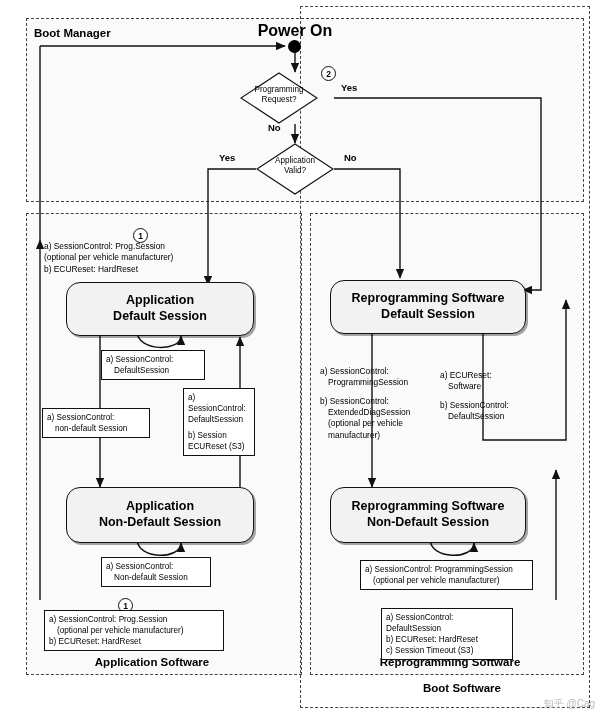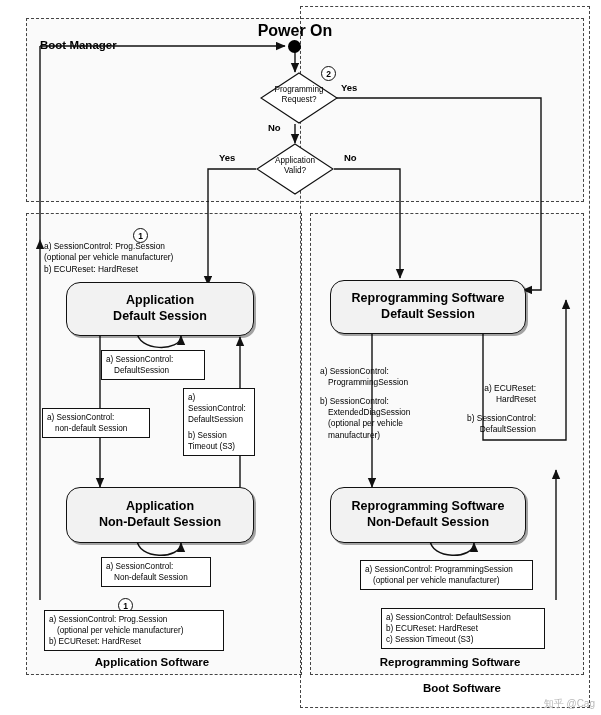--- a/index.html
+++ b/index.html
@@ -30,21 +30,21 @@
     position:absolute;right:6px;bottom:4px;font-size:10px;color:#b9b9b9;
   }
   .dot{width:13px;height:13px;border-radius:50%;background:#000;}
 </style>
 </head>
 <body>
 
 <div id="root">
 
   <div class="abs dashed" style="left:26px;top:18px;width:556px;height:182px;background:#fafafa;"></div>
-  <div class="abs" style="left:40px;top:23px;margin-top:12px;"><span class="region-title">Boot Manager</span></div>
+  <div class="abs" style="left:34px;top:23px;"><span class="region-title">Boot Manager</span></div>
 
   <div class="abs dashed" style="left:26px;top:213px;width:274px;height:460px;background:#fafafa;"></div>
   <div class="abs" style="left:72px;top:652px;width:160px;text-align:center;"><span class="region-title">Application Software</span></div>
 
   <div class="abs dashed" style="left:310px;top:213px;width:272px;height:460px;background:#fafafa;"></div>
   <div class="abs" style="left:360px;top:652px;width:180px;text-align:center;"><span class="region-title">Reprogramming Software</span></div>
 
   <div class="abs dashed" style="left:300px;top:6px;width:288px;height:700px;background:transparent;"></div>
   <div class="abs" style="left:404px;top:678px;padding-left:19px;"><span class="region-title">Boot Software</span></div>
 
@@ -89,21 +89,21 @@
     <g stroke="#111" stroke-width="1.4" fill="none">
       <path d="M40,46 L40,240"></path>
     </g>
   </svg>
 
   <div class="abs" style="left:240px;top:22px;width:110px;text-align:center;">
     <span style="font-size:16px;font-weight:bold;">Power On</span>
   </div>
   <div class="abs dot" style="left:288px;top:40px;"></div>
 
-  <div class="abs" style="left:260px;top:72px;">
+  <div class="abs" style="left:240px;top:72px;">
     <div style="position:relative;width:78px;height:52px;">
       <svg width="78" height="52" style="position:absolute;left:0;top:0;">
         <polygon points="39,1 77,26 39,51 1,26" fill="#ffffff" stroke="#111" stroke-width="1.2"></polygon>
       </svg>
       <div style="position:absolute;left:0;top:13px;width:78px;text-align:center;font-size:8.2px;line-height:1.25;">
         <div>Programming</div>
         <div>Request?</div>
       </div>
     </div>
   </div>
@@ -172,21 +172,21 @@
     <div>a) SessionControl:</div>
     <div style="padding-left:8px;">non-default Session</div>
   </div>
 
   <div class="abs note" style="left:183px;top:388px;width:72px;">
     <div>a)</div>
     <div>SessionControl:</div>
     <div>DefaultSession</div>
     <div style="height:5px;"></div>
     <div>b) Session</div>
-    <div>Timeout (S3)</div>
+    <div>ECUReset (S3)</div>
   </div>
 
   <div class="abs note" style="left:101px;top:557px;width:110px;">
     <div>a) SessionControl:</div>
     <div style="padding-left:8px;">Non-default Session</div>
   </div>
 
   <div class="abs note" style="left:44px;top:610px;width:180px;">
     <div>a) SessionControl: Prog.Session</div>
     <div style="padding-left:8px;">(optional per vehicle manufacturer)</div>
@@ -196,33 +196,33 @@
   <div class="abs plain" style="left:320px;top:366px;width:110px;">
     <div>a) SessionControl:</div>
     <div style="padding-left:8px;">ProgrammingSession</div>
     <div style="height:7px;"></div>
     <div>b) SessionControl:</div>
     <div style="padding-left:8px;">ExtendedDiagSession</div>
     <div style="padding-left:8px;">(optional per vehicle</div>
     <div style="padding-left:8px;">manufacturer)</div>
   </div>
 
-  <div class="abs plain" style="left:440px;top:383px;width:96px;text-align:right;">
+  <div class="abs plain" style="left:440px;top:370px;width:96px;">
     <div>a) ECUReset:</div>
-    <div style="padding-left:8px;">HardReset</div>
+    <div style="padding-left:8px;">Software</div>
     <div style="height:7px;"></div>
     <div>b) SessionControl:</div>
     <div style="padding-left:8px;">DefaultSession</div>
   </div>
 
   <div class="abs note" style="left:360px;top:560px;width:173px;">
     <div>a) SessionControl: ProgrammingSession</div>
     <div style="padding-left:8px;">(optional per vehicle manufacturer)</div>
   </div>
 
-  <div class="abs note" style="left:381px;top:608px;width:164px;">
+  <div class="abs note" style="left:381px;top:608px;width:132px;">
     <div>a) SessionControl: DefaultSession</div>
     <div>b) ECUReset: HardReset</div>
     <div>c) Session Timeout (S3)</div>
   </div>
 
   <div class="watermark">知乎 @Cag</div>
 </div>
 
 </body></html>

